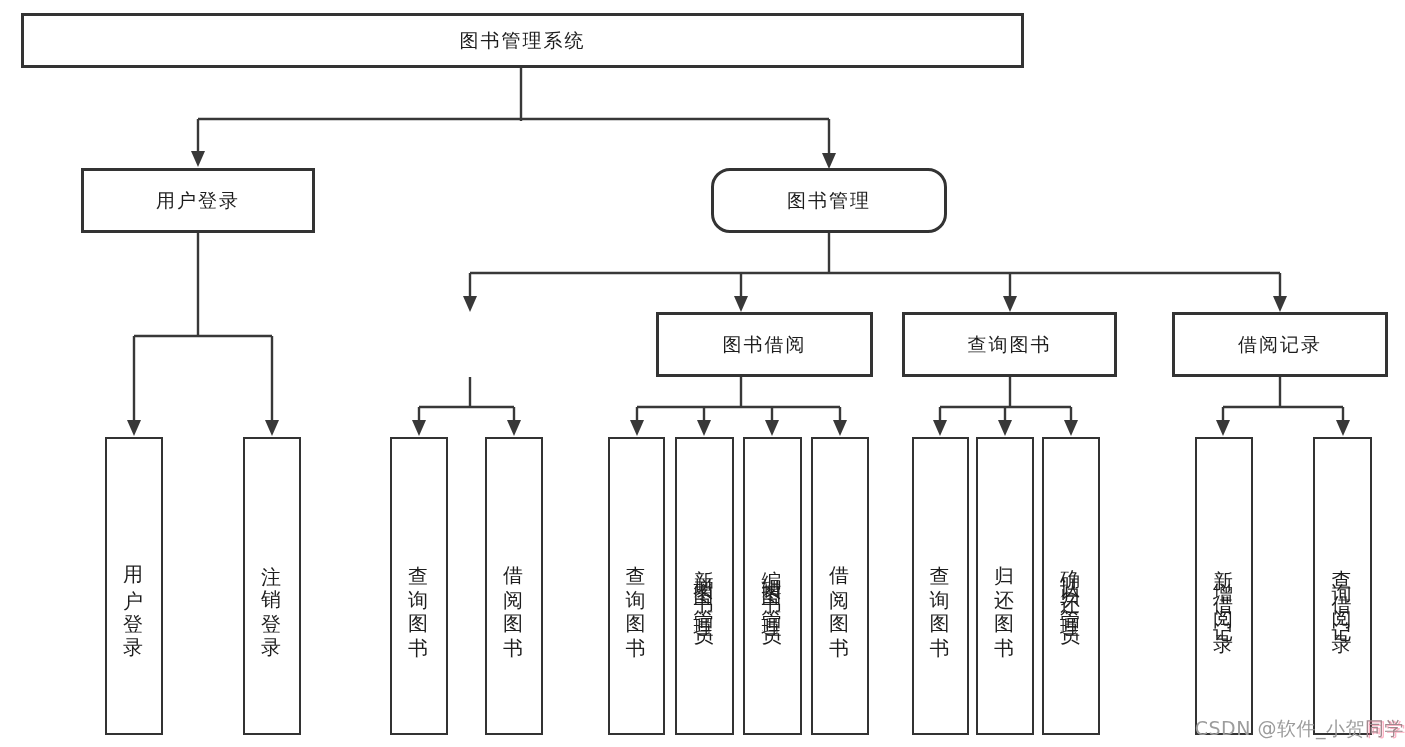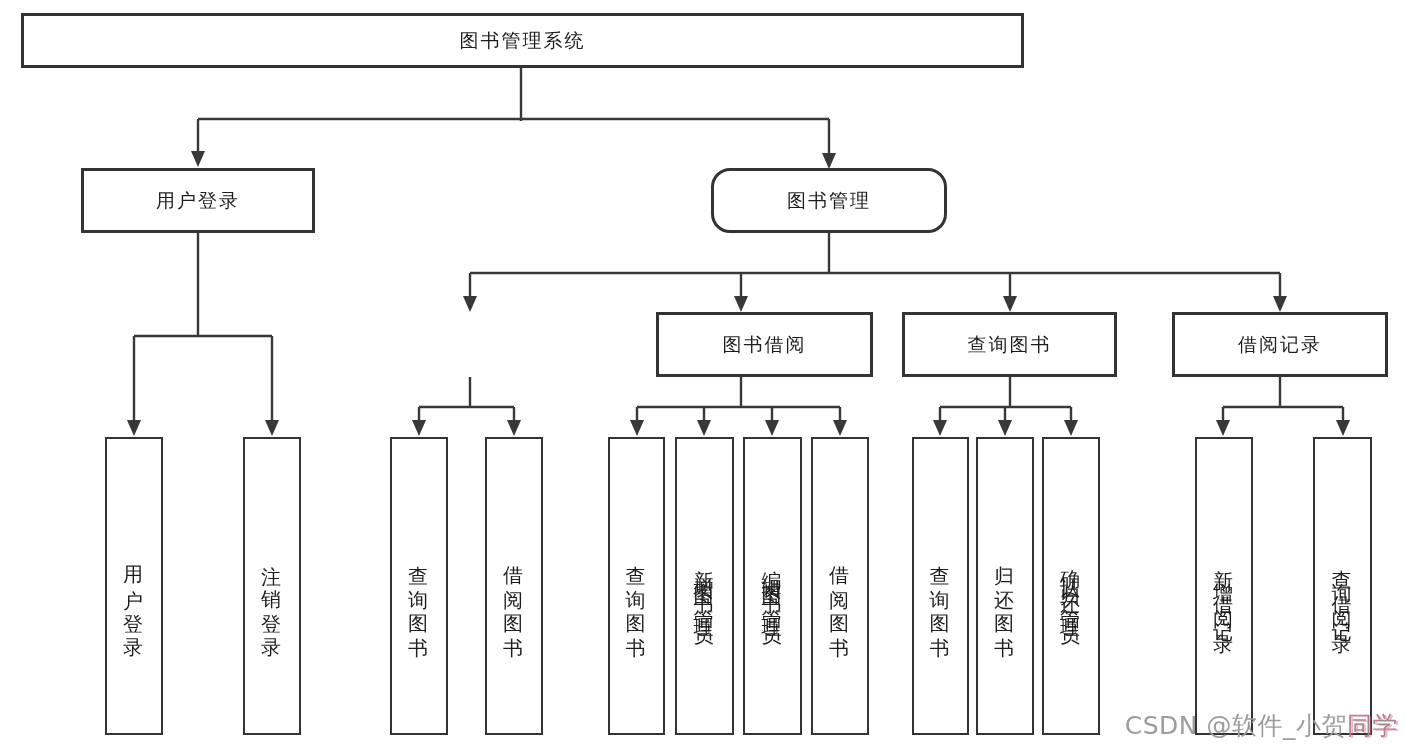--- a/index.html
+++ b/index.html
@@ -8,21 +8,21 @@
   .wires{position:absolute;left:0;top:0;width:1405px;height:747px;}
   .box{position:absolute;box-sizing:border-box;border:3px solid #333;background:#fff;
        display:flex;align-items:center;justify-content:center;
        font-size:19px;letter-spacing:2px;color:#1d1d1d;white-space:nowrap;}
   .leaf{position:absolute;box-sizing:border-box;border:2.5px solid #333;background:#fff;
         display:flex;align-items:center;justify-content:center;top:437px;height:298px;}
   .vtxt{writing-mode:vertical-rl;text-orientation:mixed;font-size:20px;color:#1d1d1d;}
   .ls4{letter-spacing:24px;margin-bottom:-24px;}
   .ls6{letter-spacing:13px;margin-bottom:-13px;}
   .ls9{letter-spacing:8px;margin-bottom:-8px;}
-  .watermark{position:absolute;right:7px;bottom:5px;font-size:25px;color:#9c9c9c;
+  .watermark{position:absolute;right:1px;bottom:5px;font-size:19px;color:#9c9c9c;
              letter-spacing:0.5px;white-space:nowrap;}
   .wm-accent{color:#a3888e;text-shadow:2px 1px 0 rgba(252,85,124,0.45);}
 </style>
 </head>
 <body>
 
 <div class="stage">
 
   <svg class="wires" viewBox="0 0 1405 747" xmlns="http://www.w3.org/2000/svg">
     <path fill="none" stroke="#383838" stroke-width="2.4" d="M521 67 V121 M198 119 H829 M198 119 V153 M829 119 V155

